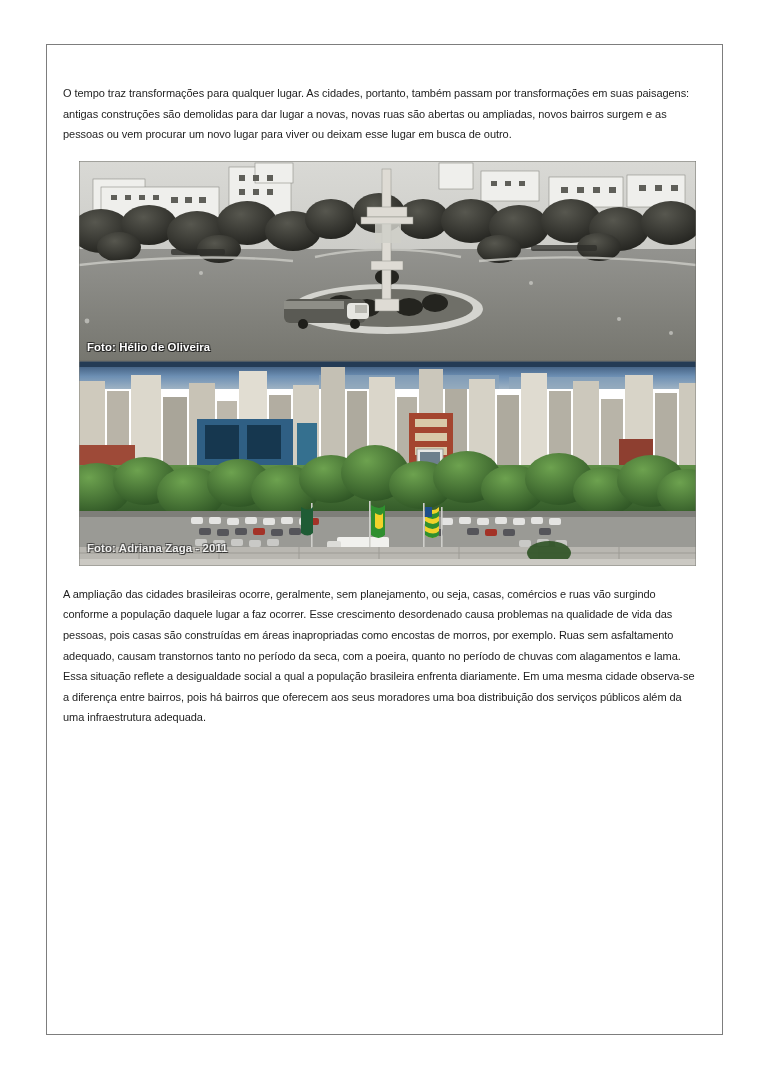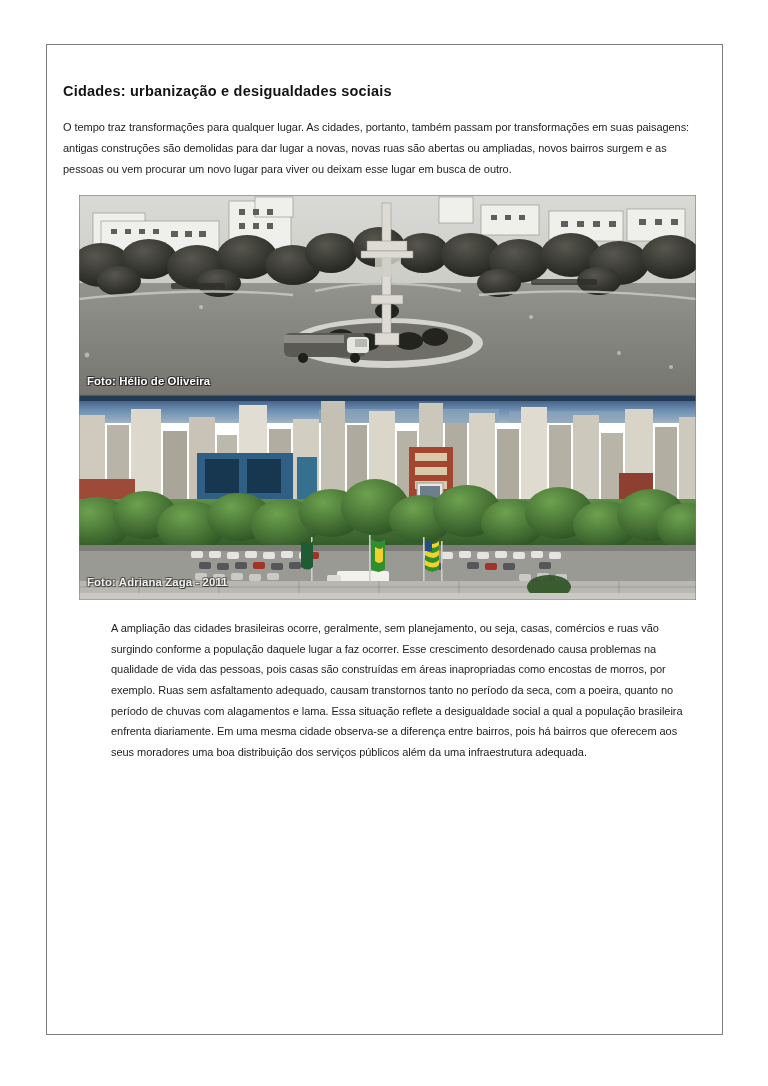--- a/index.html
+++ b/index.html
@@ -81,31 +81,30 @@
     z-index: 40;
     text-shadow:
        1px 1px 0 rgba(20,20,20,.85),
       -1px 1px 0 rgba(20,20,20,.55),
        1px -1px 0 rgba(20,20,20,.55),
       -1px -1px 0 rgba(20,20,20,.55);
   }
   .caption-bw { bottom: 7px; }
   .caption-color { bottom: 11px; opacity: .82; }
 
-  .para-2 { margin-top: 18px; margin-left: 48px; }
+  .para-2 { margin-top: 18px; }
 
   svg { display: block; }
 </style>
 </head>
 <body>
 
 <div class="page">
   <div class="page-inner">
 
-    <h1 class="doc-title">Cidades: urbanização e desigualdades sociais</h1>
 
     <p class="body-text">O tempo traz transformações para qualquer lugar. As cidades, portanto, também passam por transformações em suas paisagens: antigas construções são demolidas para dar lugar a novas, novas ruas são abertas ou ampliadas, novos bairros surgem e as pessoas ou vem procurar um novo lugar para viver ou deixam esse lugar em busca de outro.</p>
 
     <div class="figure">
 
       <div class="photo photo-bw">
         <svg width="617" height="200" viewBox="0 0 617 200" preserveAspectRatio="none">
           <defs>
             <linearGradient id="bwGround" x1="0" y1="0" x2="0" y2="1">
               <stop offset="0%" stop-color="#93938f"></stop>

